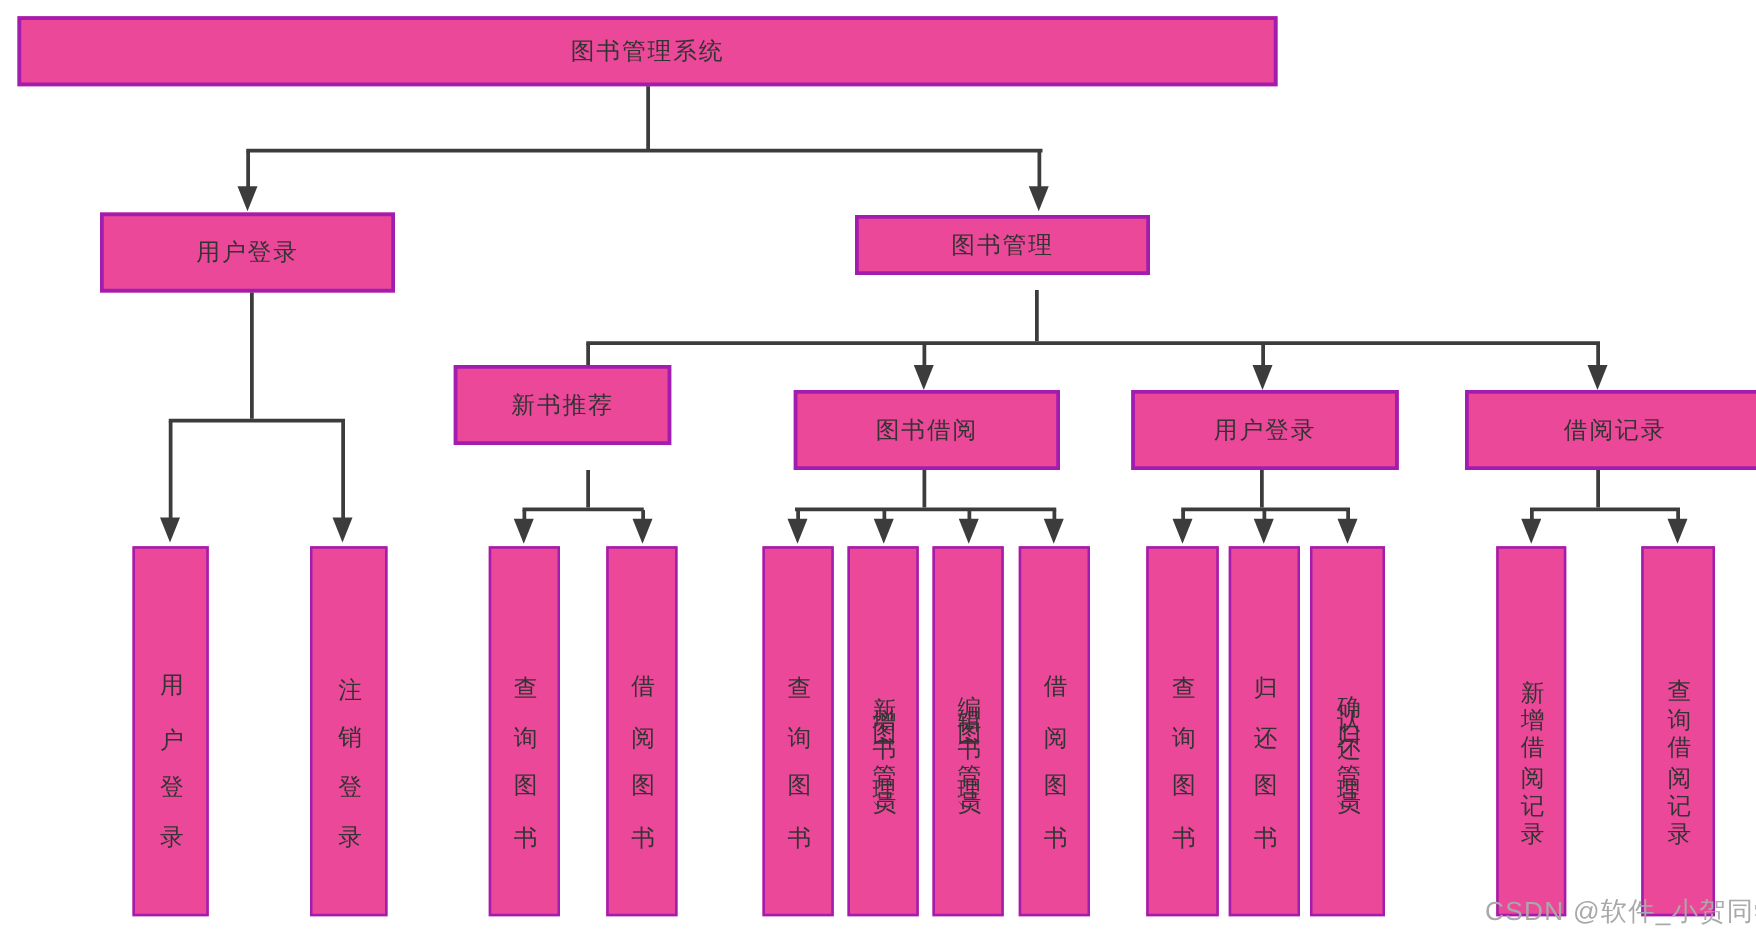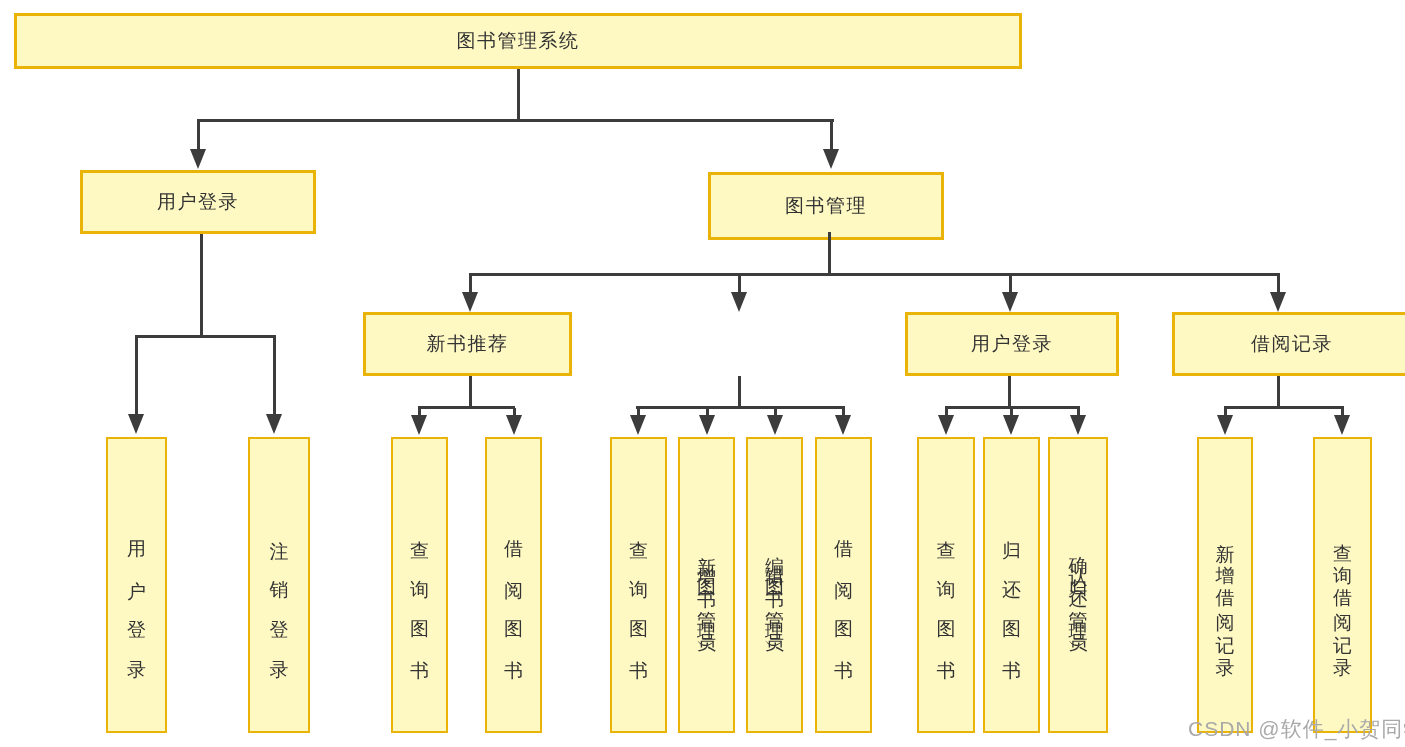--- a/index.html
+++ b/index.html
@@ -2,22 +2,22 @@
 <html><head>
 <meta charset="utf-8">
 <style>
   html,body{margin:0;padding:0;background:#ffffff;}
   .canvas{
     position:relative;width:1405px;height:747px;background:#ffffff;overflow:hidden;
     font-family:"Liberation Sans", sans-serif;
   }
   
   .node{
-    position:absolute;box-sizing:border-box;background:#fef9c3;
-    border:3px solid #eab308;display:flex;align-items:center;justify-content:center;
+    position:absolute;box-sizing:border-box;background:#ec4899;
+    border:3px solid #a21caf;display:flex;align-items:center;justify-content:center;
   }
   .node .lbl{font-size:19px;color:#333333;letter-spacing:1.5px;white-space:nowrap;}
   .leaf{border-width:2px;top:437px;height:296px;}
   .leaf .lbl{
     writing-mode:vertical-rl;text-orientation:mixed;letter-spacing:1.5px;
     font-size:19px;color:#333333;white-space:nowrap;
   }
   .v4 .lbl{letter-spacing:40px;margin-top:40px;}
   .v6 .lbl{letter-spacing:23px;margin-top:23px;}
   .v9 .lbl{letter-spacing:11px;margin-top:11px;}
@@ -48,38 +48,41 @@
   </div>
 
   <div class="line" style="left:517px;top:69px;width:3px;height:51px"></div>
   <div class="line" style="left:197px;top:119px;width:637px;height:3px"></div>
   <div class="arrow" style="left:190px;top:121px;height:48px"></div>
   <div class="arrow" style="left:823px;top:121px;height:48px"></div>
 
   <div class="node" style="left:80px;top:170px;width:236px;height:64px">
     <span class="lbl">用户登录</span>
   </div>
-  <div class="node" style="left:708px;top:172px;width:236px;height:68px">
+  <div class="node" style="left:684px;top:172px;width:236px;height:48px">
     <span class="lbl">图书管理</span>
   </div>
 
   <div class="line" style="left:200px;top:234px;width:3px;height:101px"></div>
   <div class="line" style="left:135px;top:335px;width:141px;height:3px"></div>
   <div class="arrow" style="left:128px;top:337px;height:97px"></div>
   <div class="arrow" style="left:266px;top:337px;height:97px"></div>
 
   <div class="line" style="left:828px;top:232px;width:3px;height:41px"></div>
   <div class="line" style="left:469px;top:273px;width:811px;height:3px"></div>
   <div class="arrow" style="left:462px;top:275px;height:37px"></div>
   <div class="arrow" style="left:731px;top:275px;height:37px"></div>
   <div class="arrow" style="left:1002px;top:275px;height:37px"></div>
   <div class="arrow" style="left:1270px;top:275px;height:37px"></div>
 
-  <div class="node" style="left:363px;top:312px;width:209px;height:64px">
+  <div class="node" style="left:363px;top:292px;width:174px;height:64px">
     <span class="lbl">新书推荐</span>
+  </div>
+  <div class="node" style="left:635px;top:312px;width:213px;height:64px">
+    <span class="lbl">图书借阅</span>
   </div>
   <div class="node" style="left:905px;top:312px;width:214px;height:64px">
     <span class="lbl">用户登录</span>
   </div>
   <div class="node" style="left:1172px;top:312px;width:240px;height:64px">
     <span class="lbl">借阅记录</span>
   </div>
 
   <div class="line" style="left:469px;top:376px;width:3px;height:30px"></div>
   <div class="line" style="left:418px;top:406px;width:97px;height:3px"></div>

